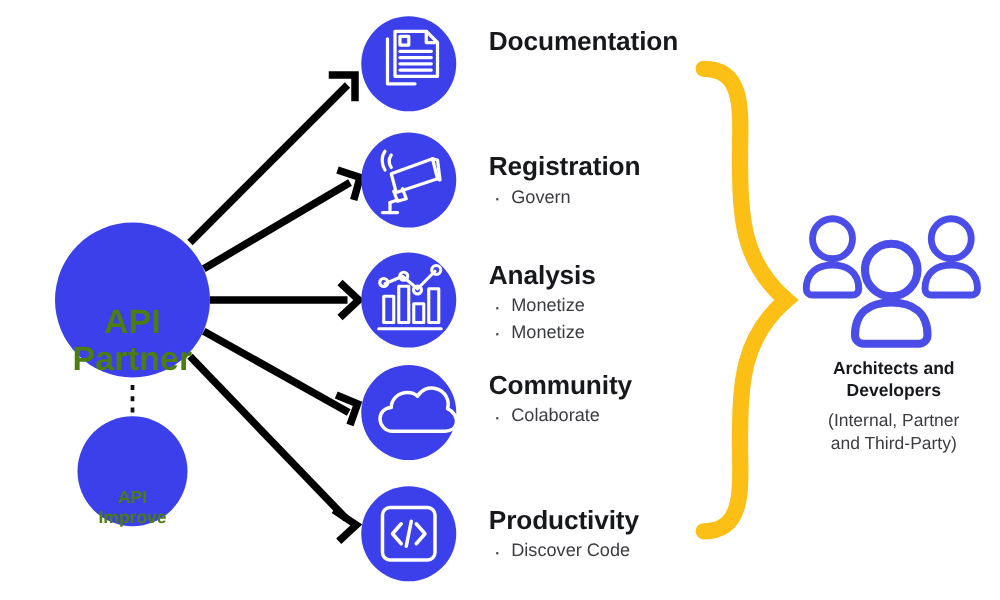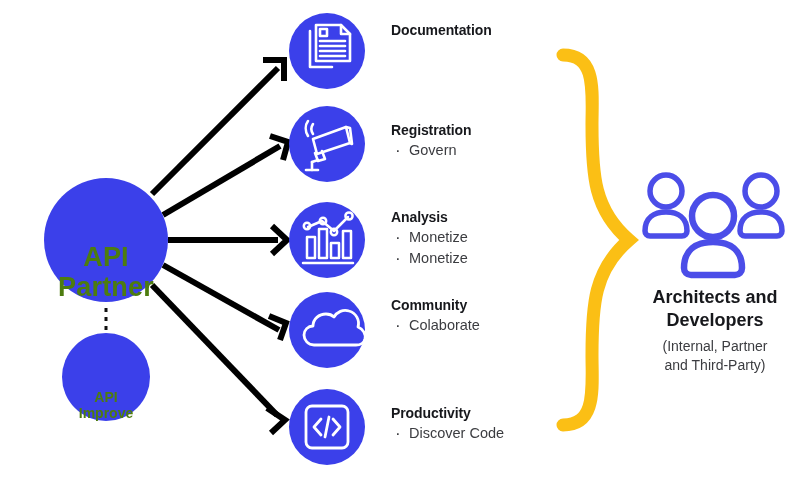--- a/index.html
+++ b/index.html
@@ -48,21 +48,21 @@
     top: 358px;
     width: 76px;
     font-size: 14px;
   }
   .branch-text {
     position: absolute;
     left: 391px;
     width: 175px;
   }
   .branch-title {
-    font-size: 14px;
+    font-size: 21px;
     font-weight: bold;
     color: #17181c;
     letter-spacing: -0.1px;
     margin: 0 0 2px 0;
   }
   .bullet-list {
     margin: 0;
     padding: 0;
     list-style: none;
   }
@@ -84,21 +84,21 @@
     line-height: 1.45;
   }
   #audience-text {
     position: absolute;
     left: 630px;
     top: 286px;
     width: 170px;
     text-align: center;
   }
   #audience-title {
-    font-size: 18px;
+    font-size: 14px;
     font-weight: bold;
     color: #17181c;
     line-height: 1.28;
     margin: 0 0 5px 0;
   }
   #audience-sub {
     font-size: 14px;
     color: #3b3c40;
     line-height: 1.33;
     margin: 0;

